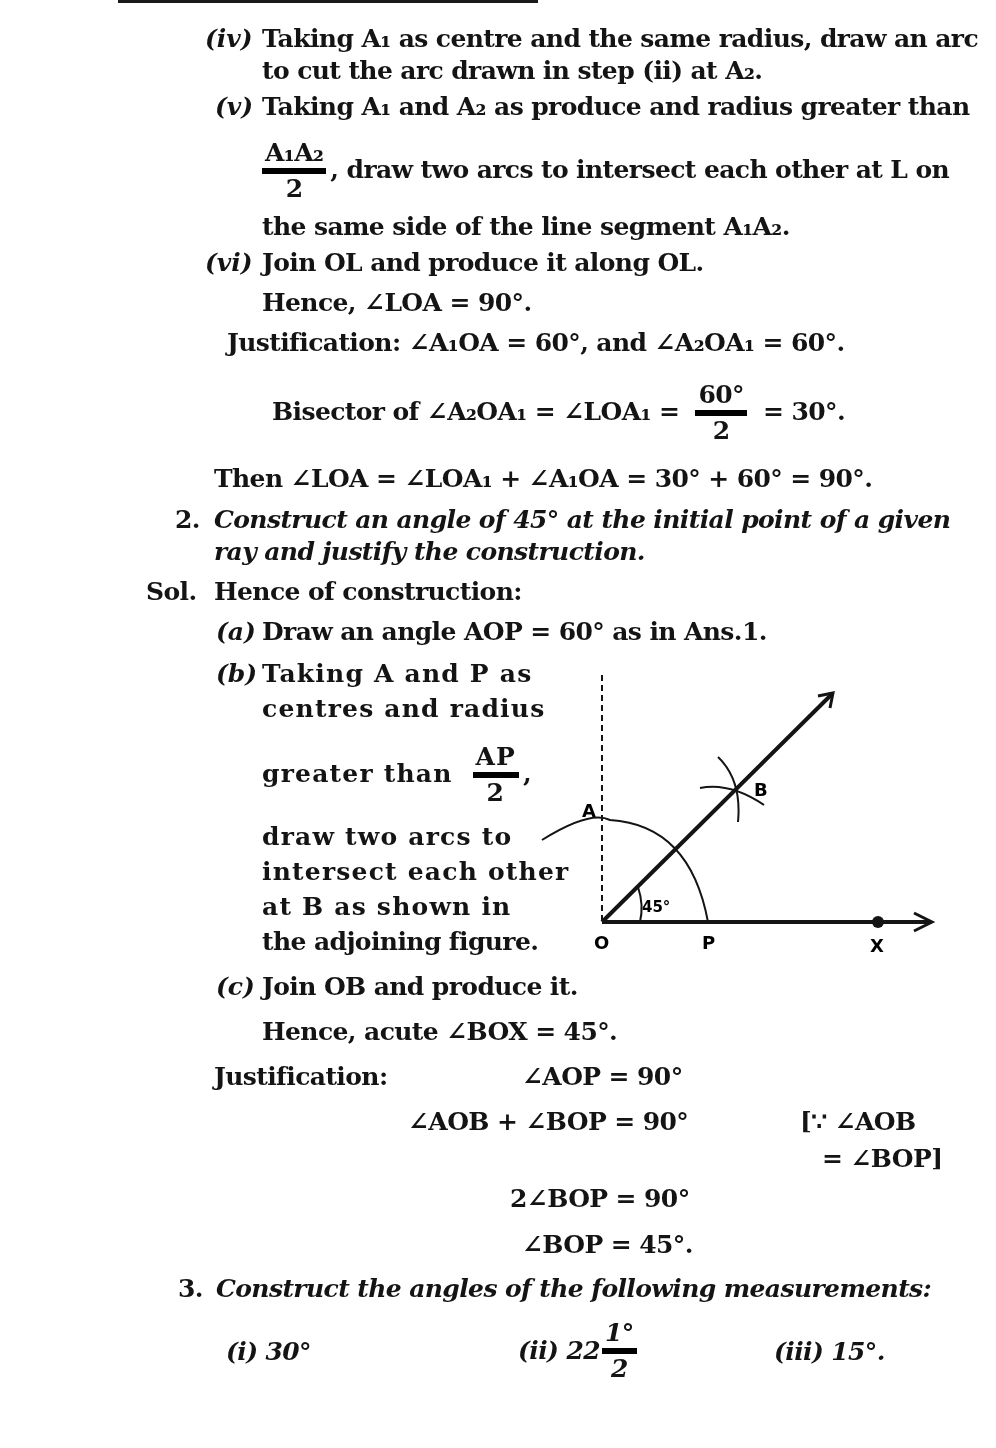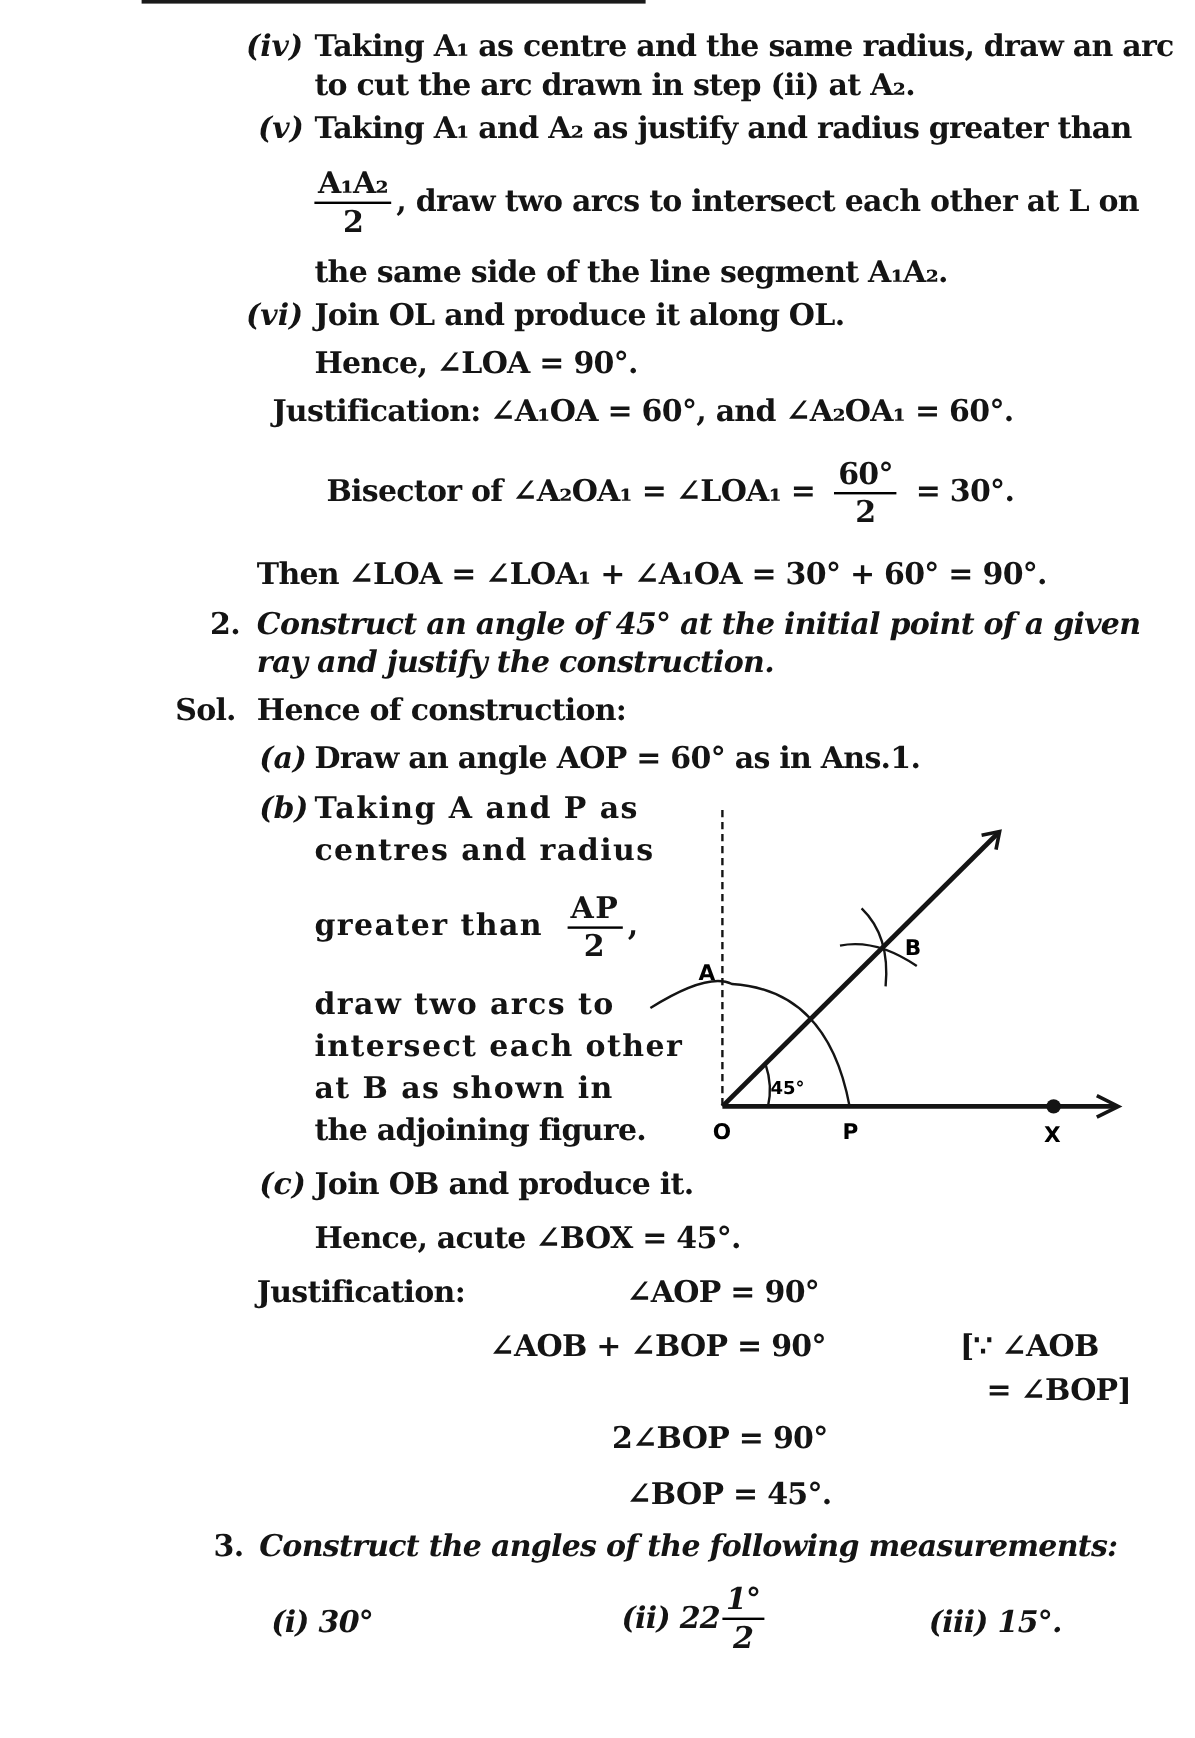--- a/index.html
+++ b/index.html
@@ -3,37 +3,37 @@
 <meta charset="utf-8">
 <style>
   html, body { margin:0; padding:0; background:#ffffff; }
   body { width:996px; height:1448px; position:relative; overflow:hidden;
          font-family:"DejaVu Serif","Liberation Serif",serif; color:#141414; }
   .topline { position:absolute; left:118px; top:0; width:420px; height:3px; background:#1a1a1a; }
   .ln { position:absolute; font-size:25px; line-height:30px; white-space:nowrap; font-weight:bold; letter-spacing:-0.6px; }
   .it { font-style:italic; }
   .lab { position:absolute; font-size:25px; line-height:30px; font-style:italic; font-weight:bold; }
   .frac { display:inline-block; vertical-align:middle; text-align:center; margin:0 4px; }
-  .frac .num { display:block; padding:0 3px; border-bottom:2px solid #000000; line-height:30px; }
+  .frac .num { display:block; padding:0 3px; border-bottom:6px solid #000000; line-height:30px; }
   .frac .den { display:block; line-height:30px; }
   .wide { letter-spacing:1.2px; font-weight:bold; }
   .title-q { font-style:italic; font-weight:bold; }
   svg text { font-family:"DejaVu Sans","Liberation Sans",sans-serif; font-weight:bold; }
 </style>
 </head>
 <body>
 
 <div class="topline"></div>
 
 <span class="lab" style="left:205px;top:24px;">(iv)</span>
 <div class="ln" style="left:262px;top:24px;">Taking A₁ as centre and the same radius, draw an arc</div>
 <div class="ln" style="left:262px;top:56px;">to cut the arc drawn in step (ii) at A₂.</div>
 
 <span class="lab" style="left:215px;top:92px;">(v)</span>
-<div class="ln" style="left:262px;top:92px;">Taking A₁ and A₂ as justify and radius greater than</div>
+<div class="ln" style="left:262px;top:92px;">Taking A₁ and A₂ as produce and radius greater than</div>
 <div class="ln" style="left:258px;top:138px;line-height:30px;">
   <span class="frac">
     <span class="num">A₁A₂</span>
     <span class="den">2</span>
   </span><span>, draw two arcs to intersect each other at L on</span>
 </div>
 <div class="ln" style="left:262px;top:212px;">the same side of the line segment A₁A₂.</div>
 
 <span class="lab" style="left:205px;top:248px;">(vi)</span>
 <div class="ln" style="left:262px;top:248px;">Join OL and produce it along OL.</div>

